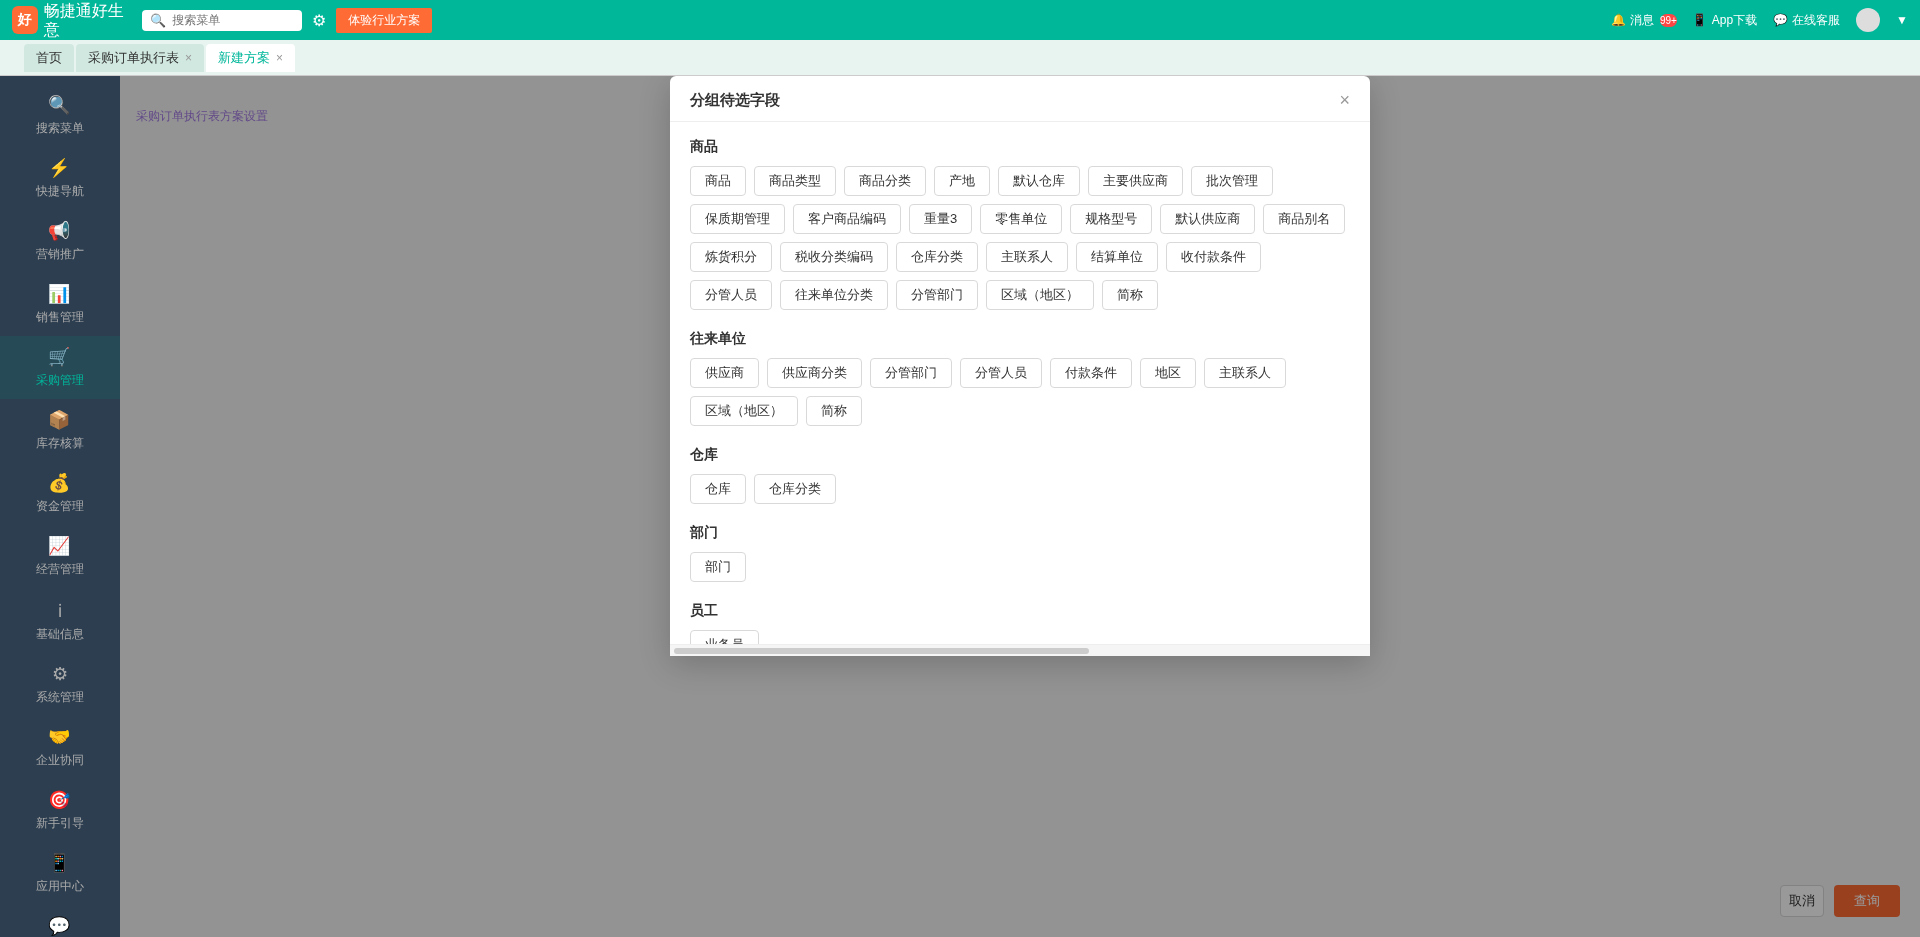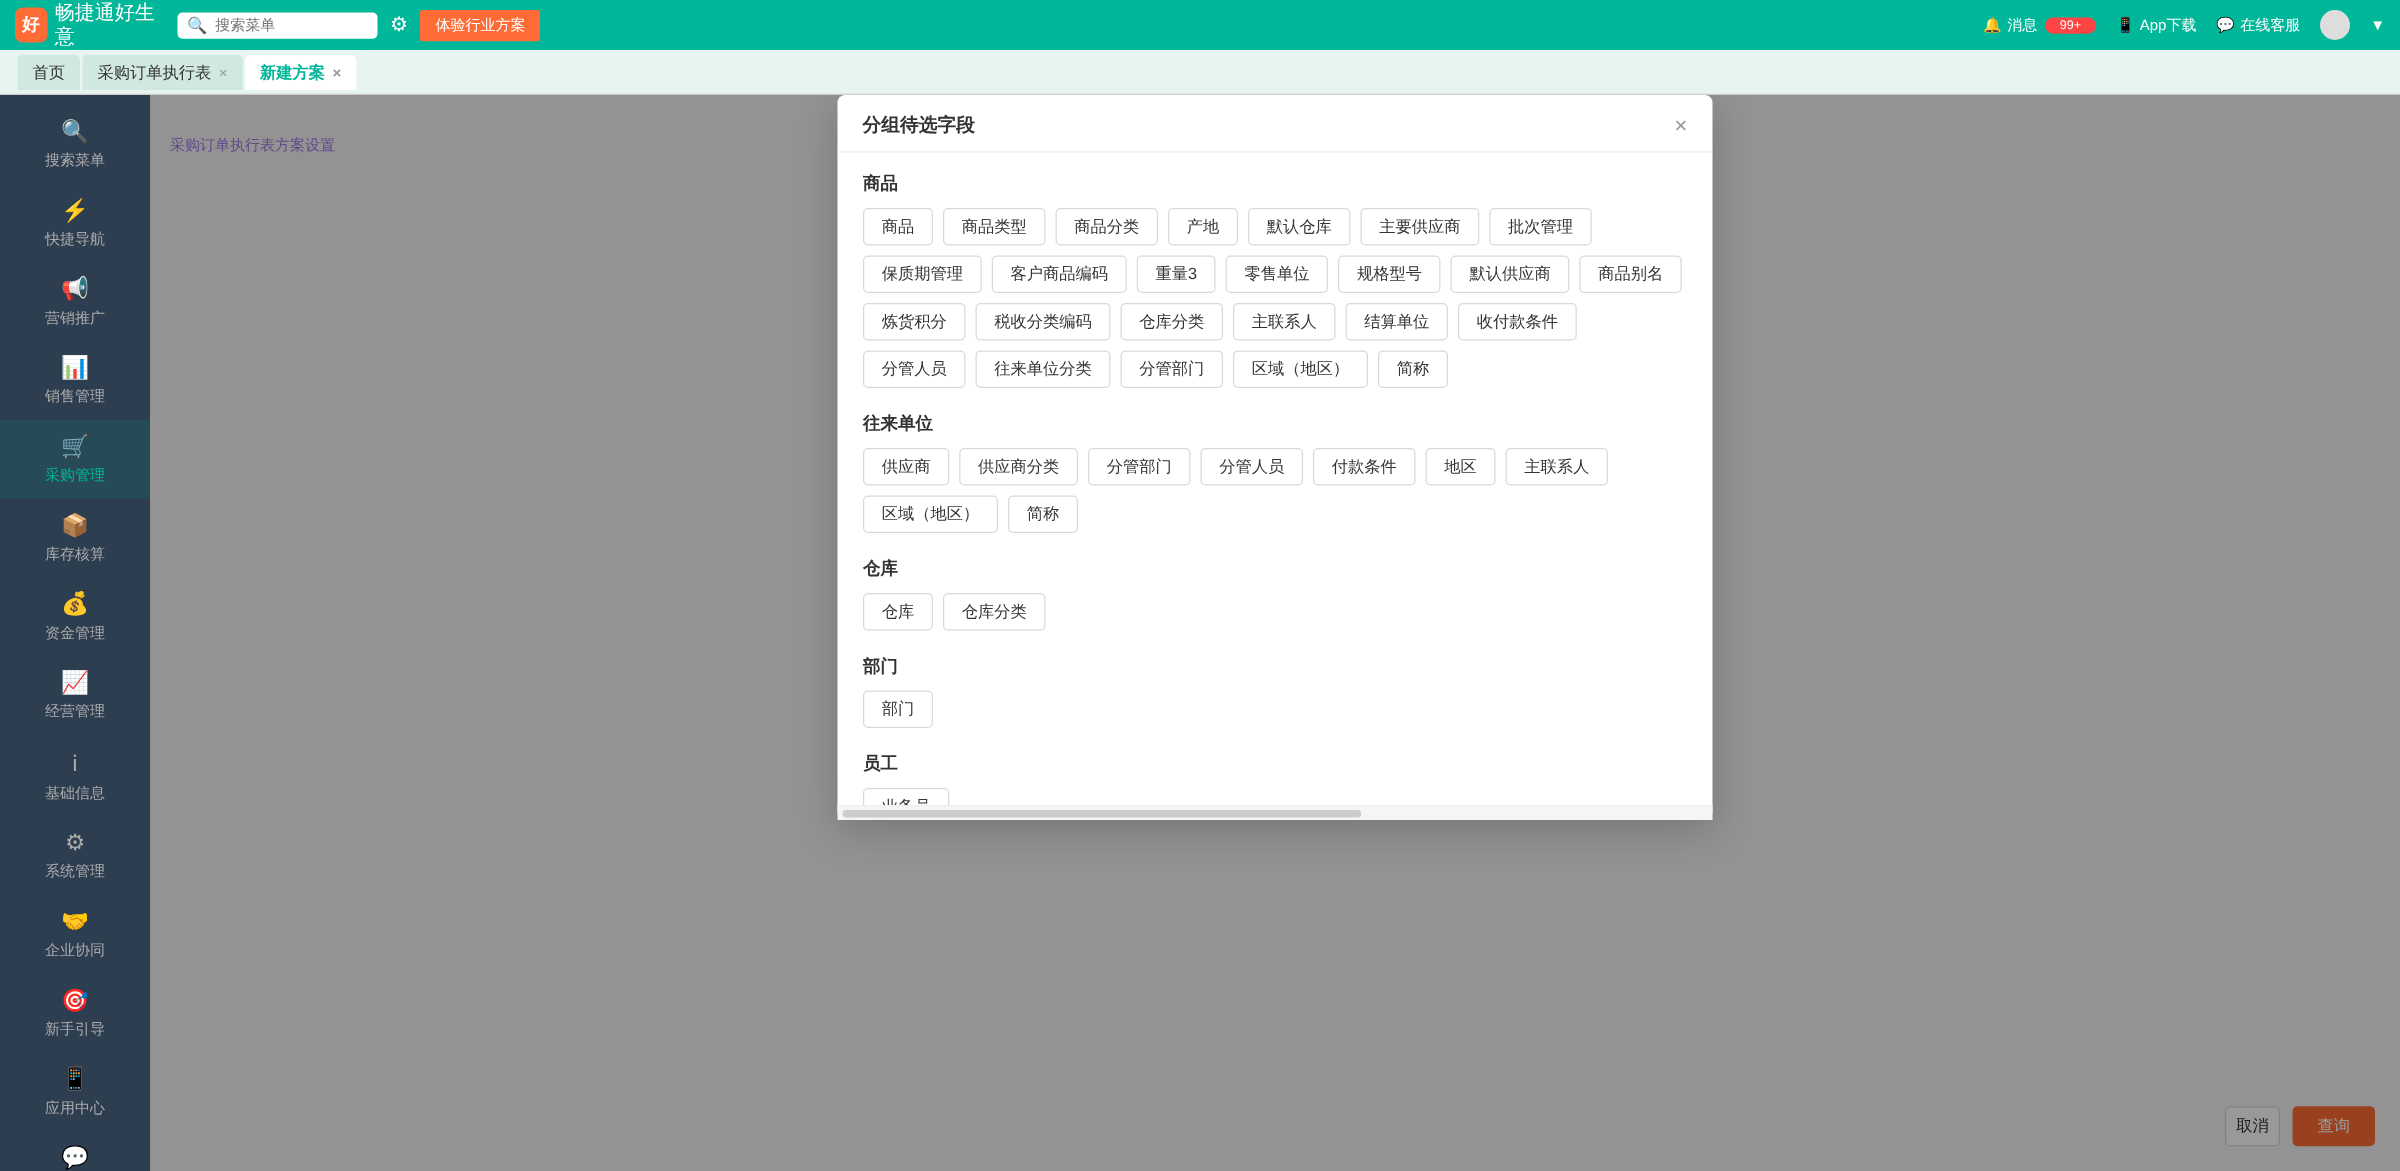--- a/index.html
+++ b/index.html
@@ -75,57 +75,57 @@
     .header-right-item {
       display: flex;
       align-items: center;
       gap: 4px;
       cursor: pointer;
     }
     .badge {
       background: #ff4444;
       color: white;
       border-radius: 10px;
-      padding: 1px 12px;
+      padding: 1px 0;
       font-size: 10px;
       margin-left: 2px;
     }
     .avatar {
       width: 24px;
       height: 24px;
       background: #ddd;
       border-radius: 50%;
     }
 
     
     .tab-bar {
       height: 36px;
       background: #e8f4f0;
       display: flex;
       align-items: center;
-      padding: 0 14px;
+      padding: 0 24px;
       gap: 2px;
       border-bottom: 1px solid #ccc;
     }
     .tab {
       height: 28px;
       padding: 0 12px;
       border-radius: 4px 4px 0 0;
       display: flex;
       align-items: center;
       gap: 6px;
       cursor: pointer;
       font-size: 13px;
       background: #d0e8e0;
       color: #333;
     }
     .tab.active {
       background: white;
       color: #00b79a;
-      font-weight: bold;
+      font-weight: normal;
     }
     .tab-close { color: #999; font-size: 12px; cursor: pointer; }
 
     
     .main-layout {
       display: flex;
       height: calc(937px - 40px - 36px);
     }
 
     

